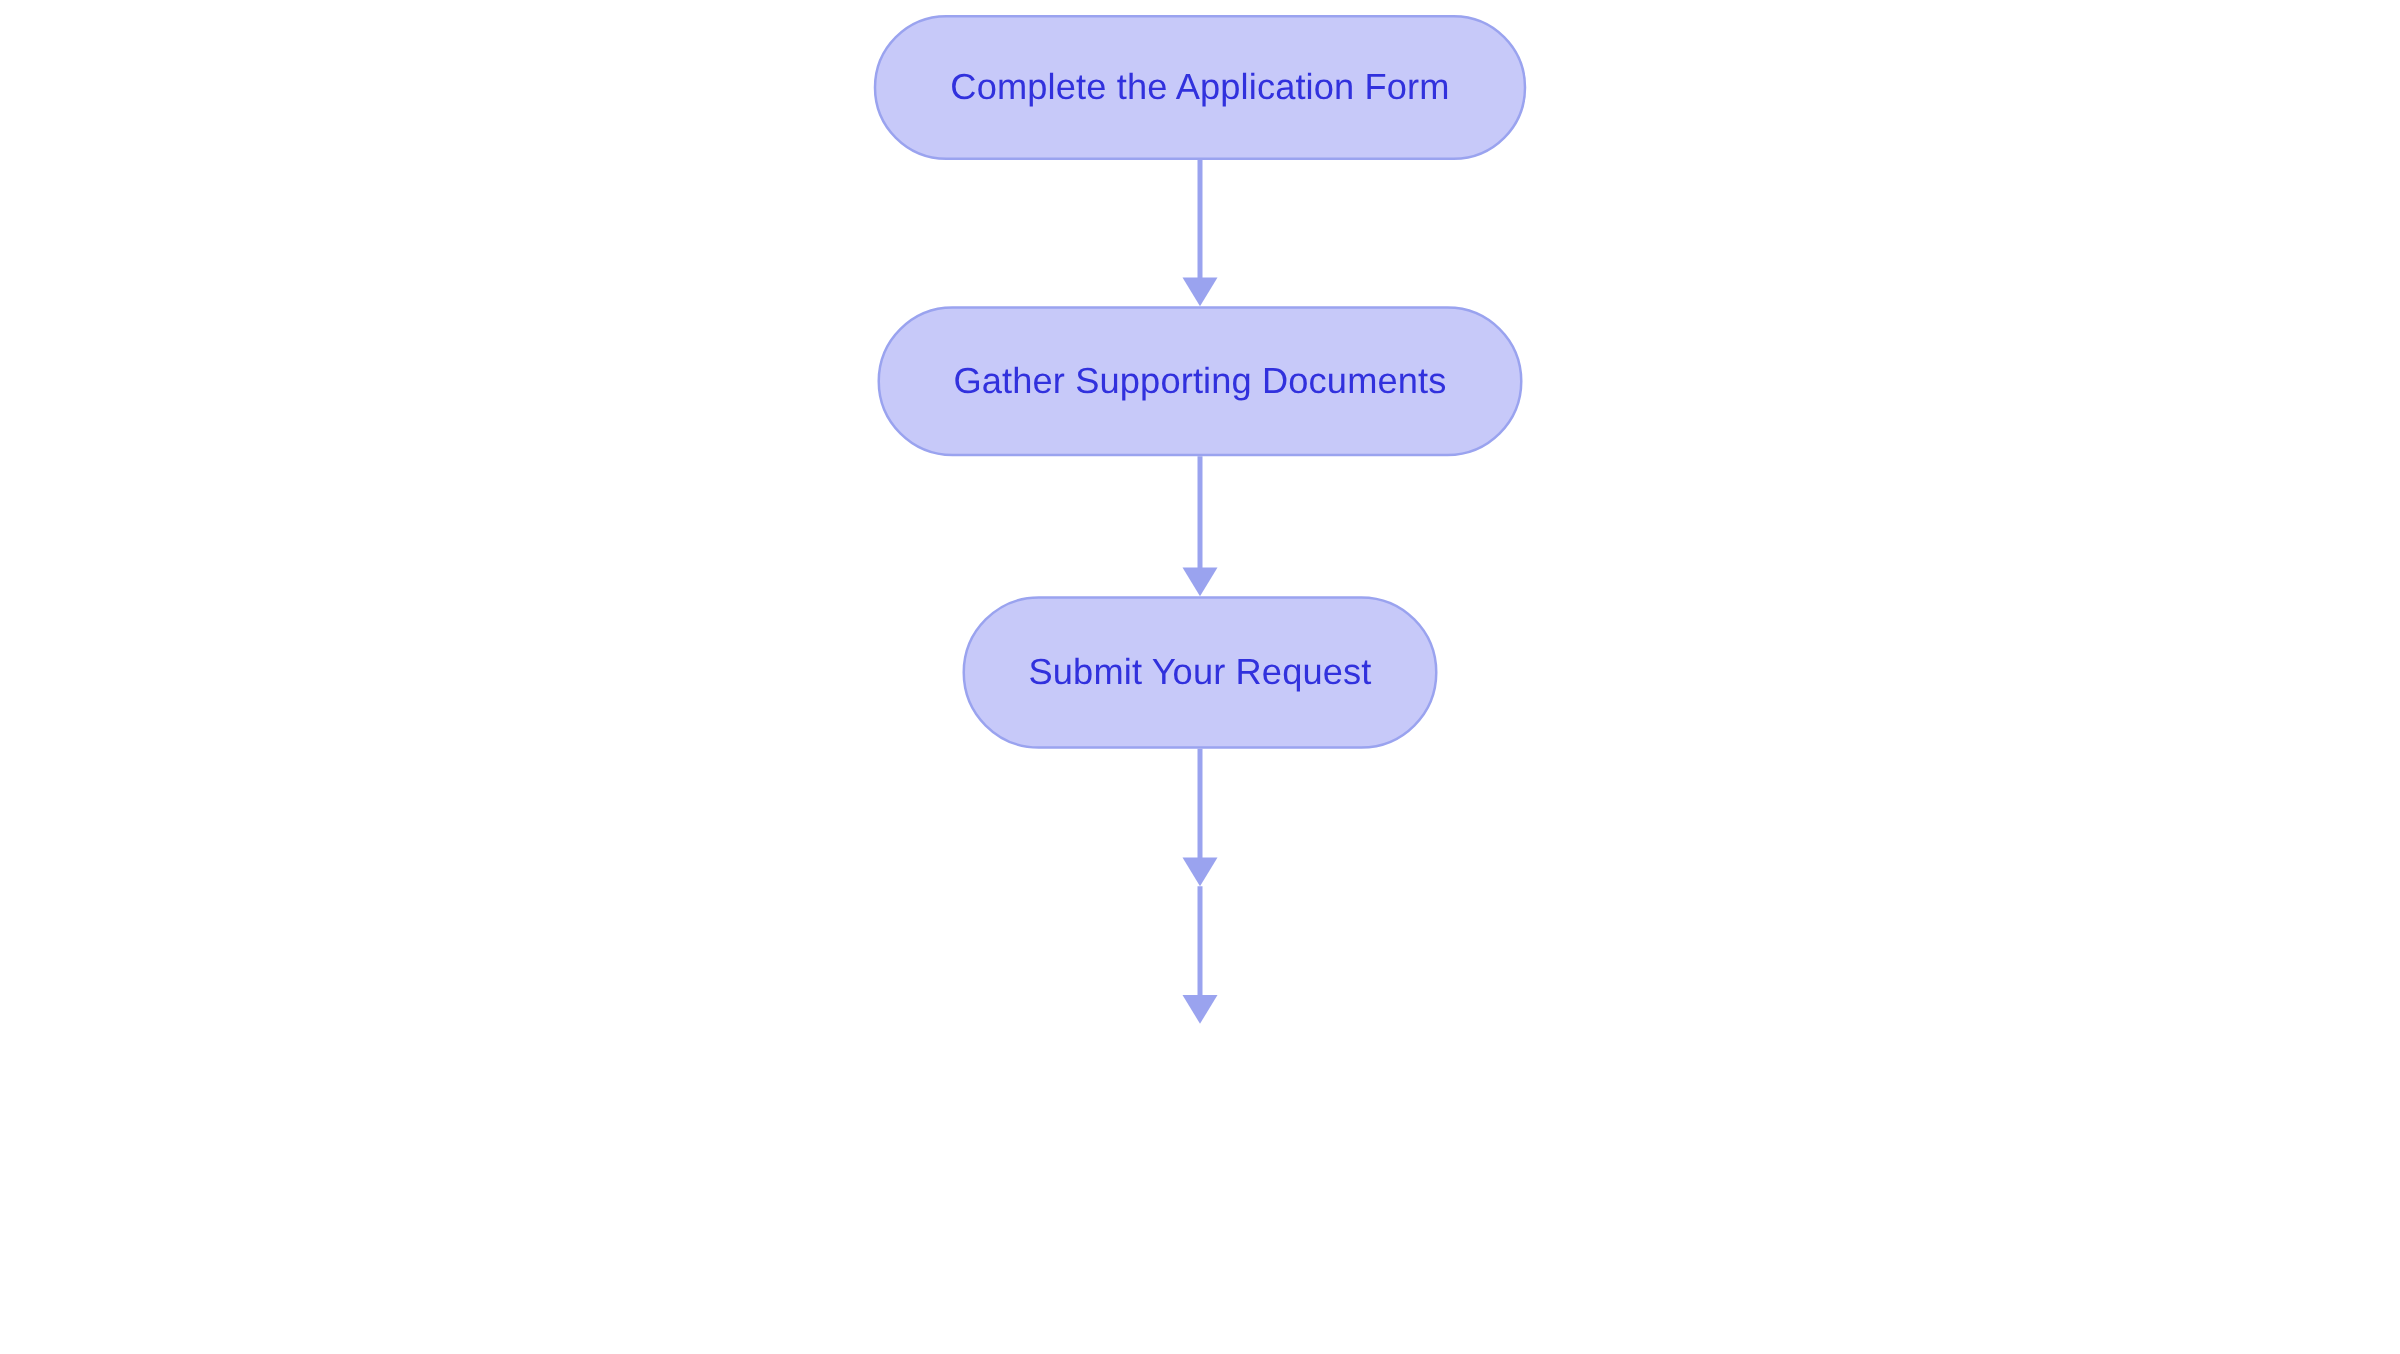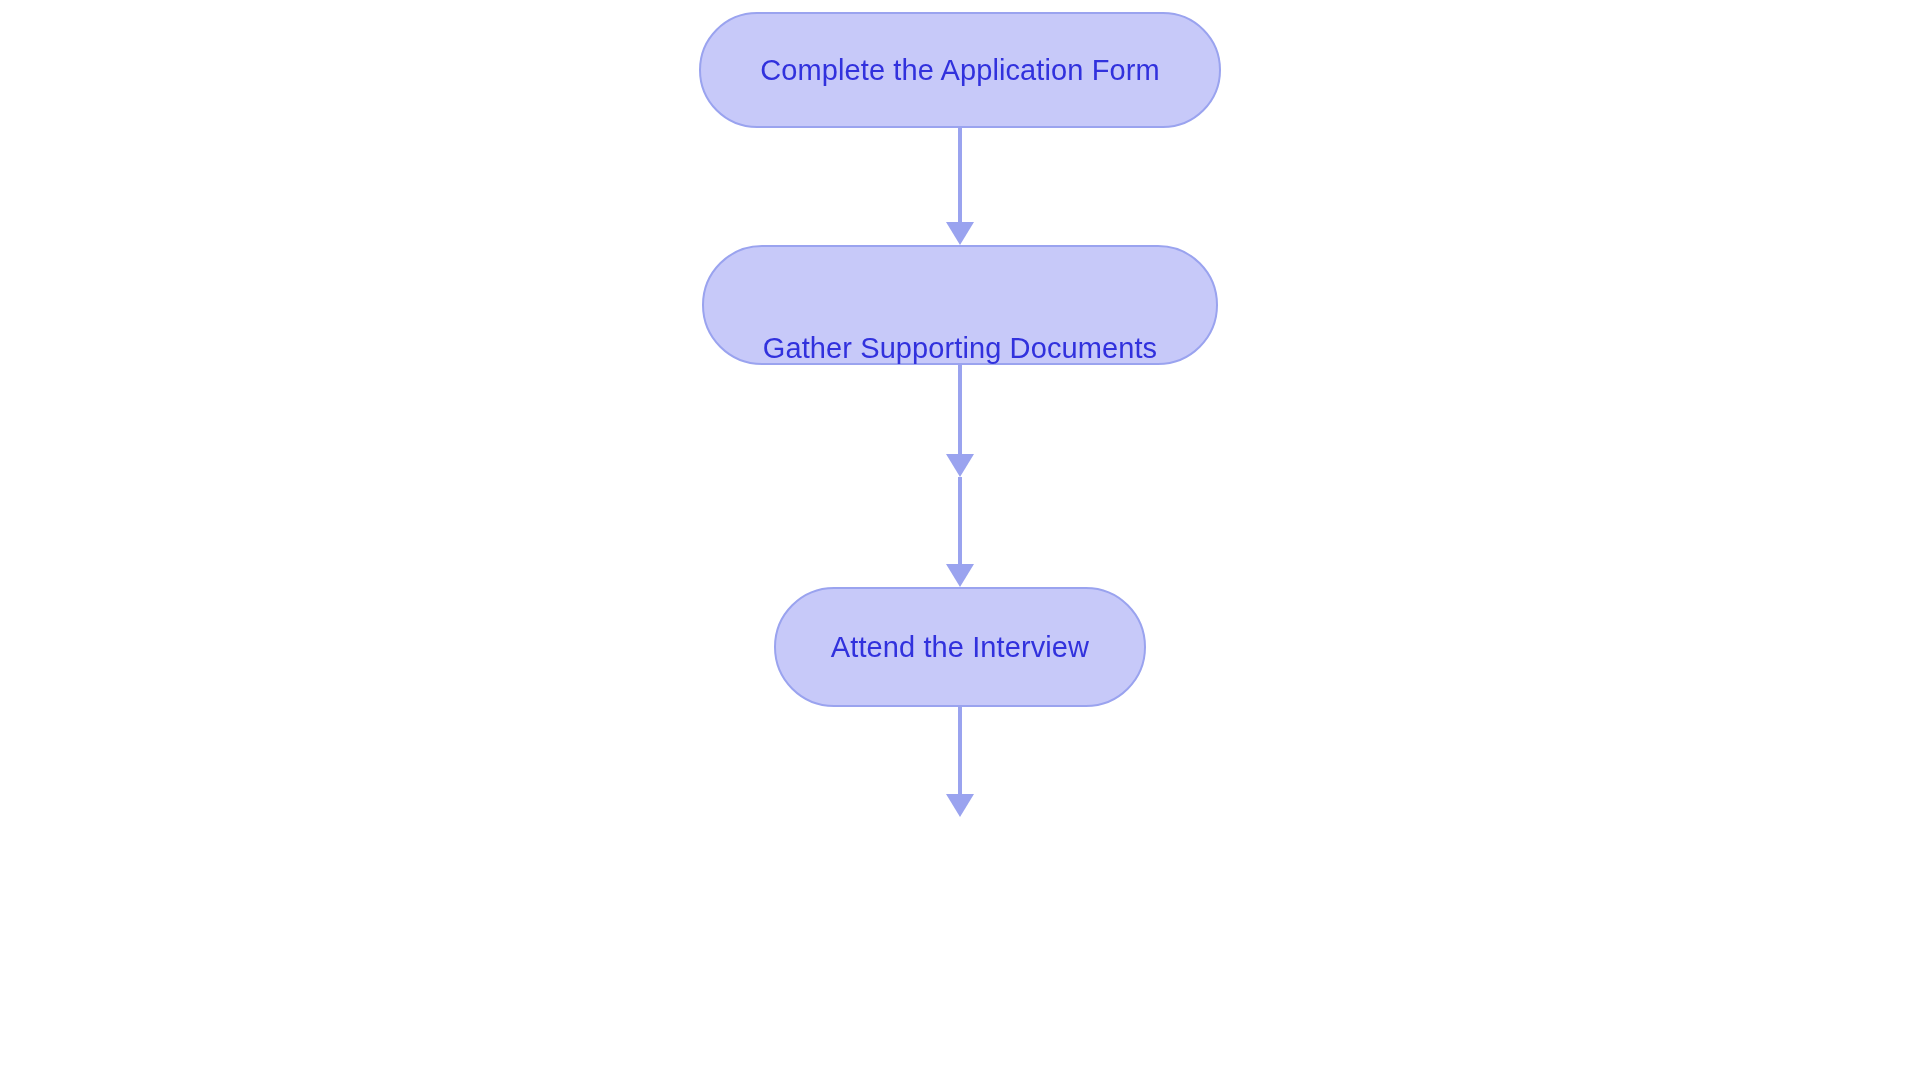--- a/index.html
+++ b/index.html
@@ -50,21 +50,21 @@
     font-size: 29px;
     font-weight: 400;
     letter-spacing: 0.1px;
     line-height: 1;
     white-space: nowrap;
     text-align: center;
   }
 
   
   .node-0 { width: 522px; height: 116px; margin-top: 12px; }
-  .node-1 { width: 516px; height: 120px; align-items: flex-end; }
+  .node-1 { width: 516px; height: 120px; }
   .node-2 { width: 380px; height: 122px; }
   .node-3 { width: 372px; height: 120px; }
   .node-4 { width: 346px; height: 122px; }
 
   .connector {
     flex: 0 0 auto;
     position: relative;
     width: 30px;
     height: 117px;
     display: flex;
@@ -109,29 +109,29 @@
 
     <div class="node node-1">
       <span class="node-label">Gather Supporting Documents</span>
     </div>
 
     <div class="connector connector-2">
       <div class="connector-line"></div>
       <div class="connector-head"></div>
     </div>
 
+    <div class="node node-2">
+      <span class="node-label">Submit Your Request</span>
+    </div>
 
     <div class="connector connector-3">
       <div class="connector-line"></div>
       <div class="connector-head"></div>
     </div>
 
-    <div class="node node-3">
-      <span class="node-label">Attend the Interview</span>
-    </div>
 
     <div class="connector connector-4">
       <div class="connector-line"></div>
       <div class="connector-head"></div>
     </div>
 
 
   </div>
 </div>
 

